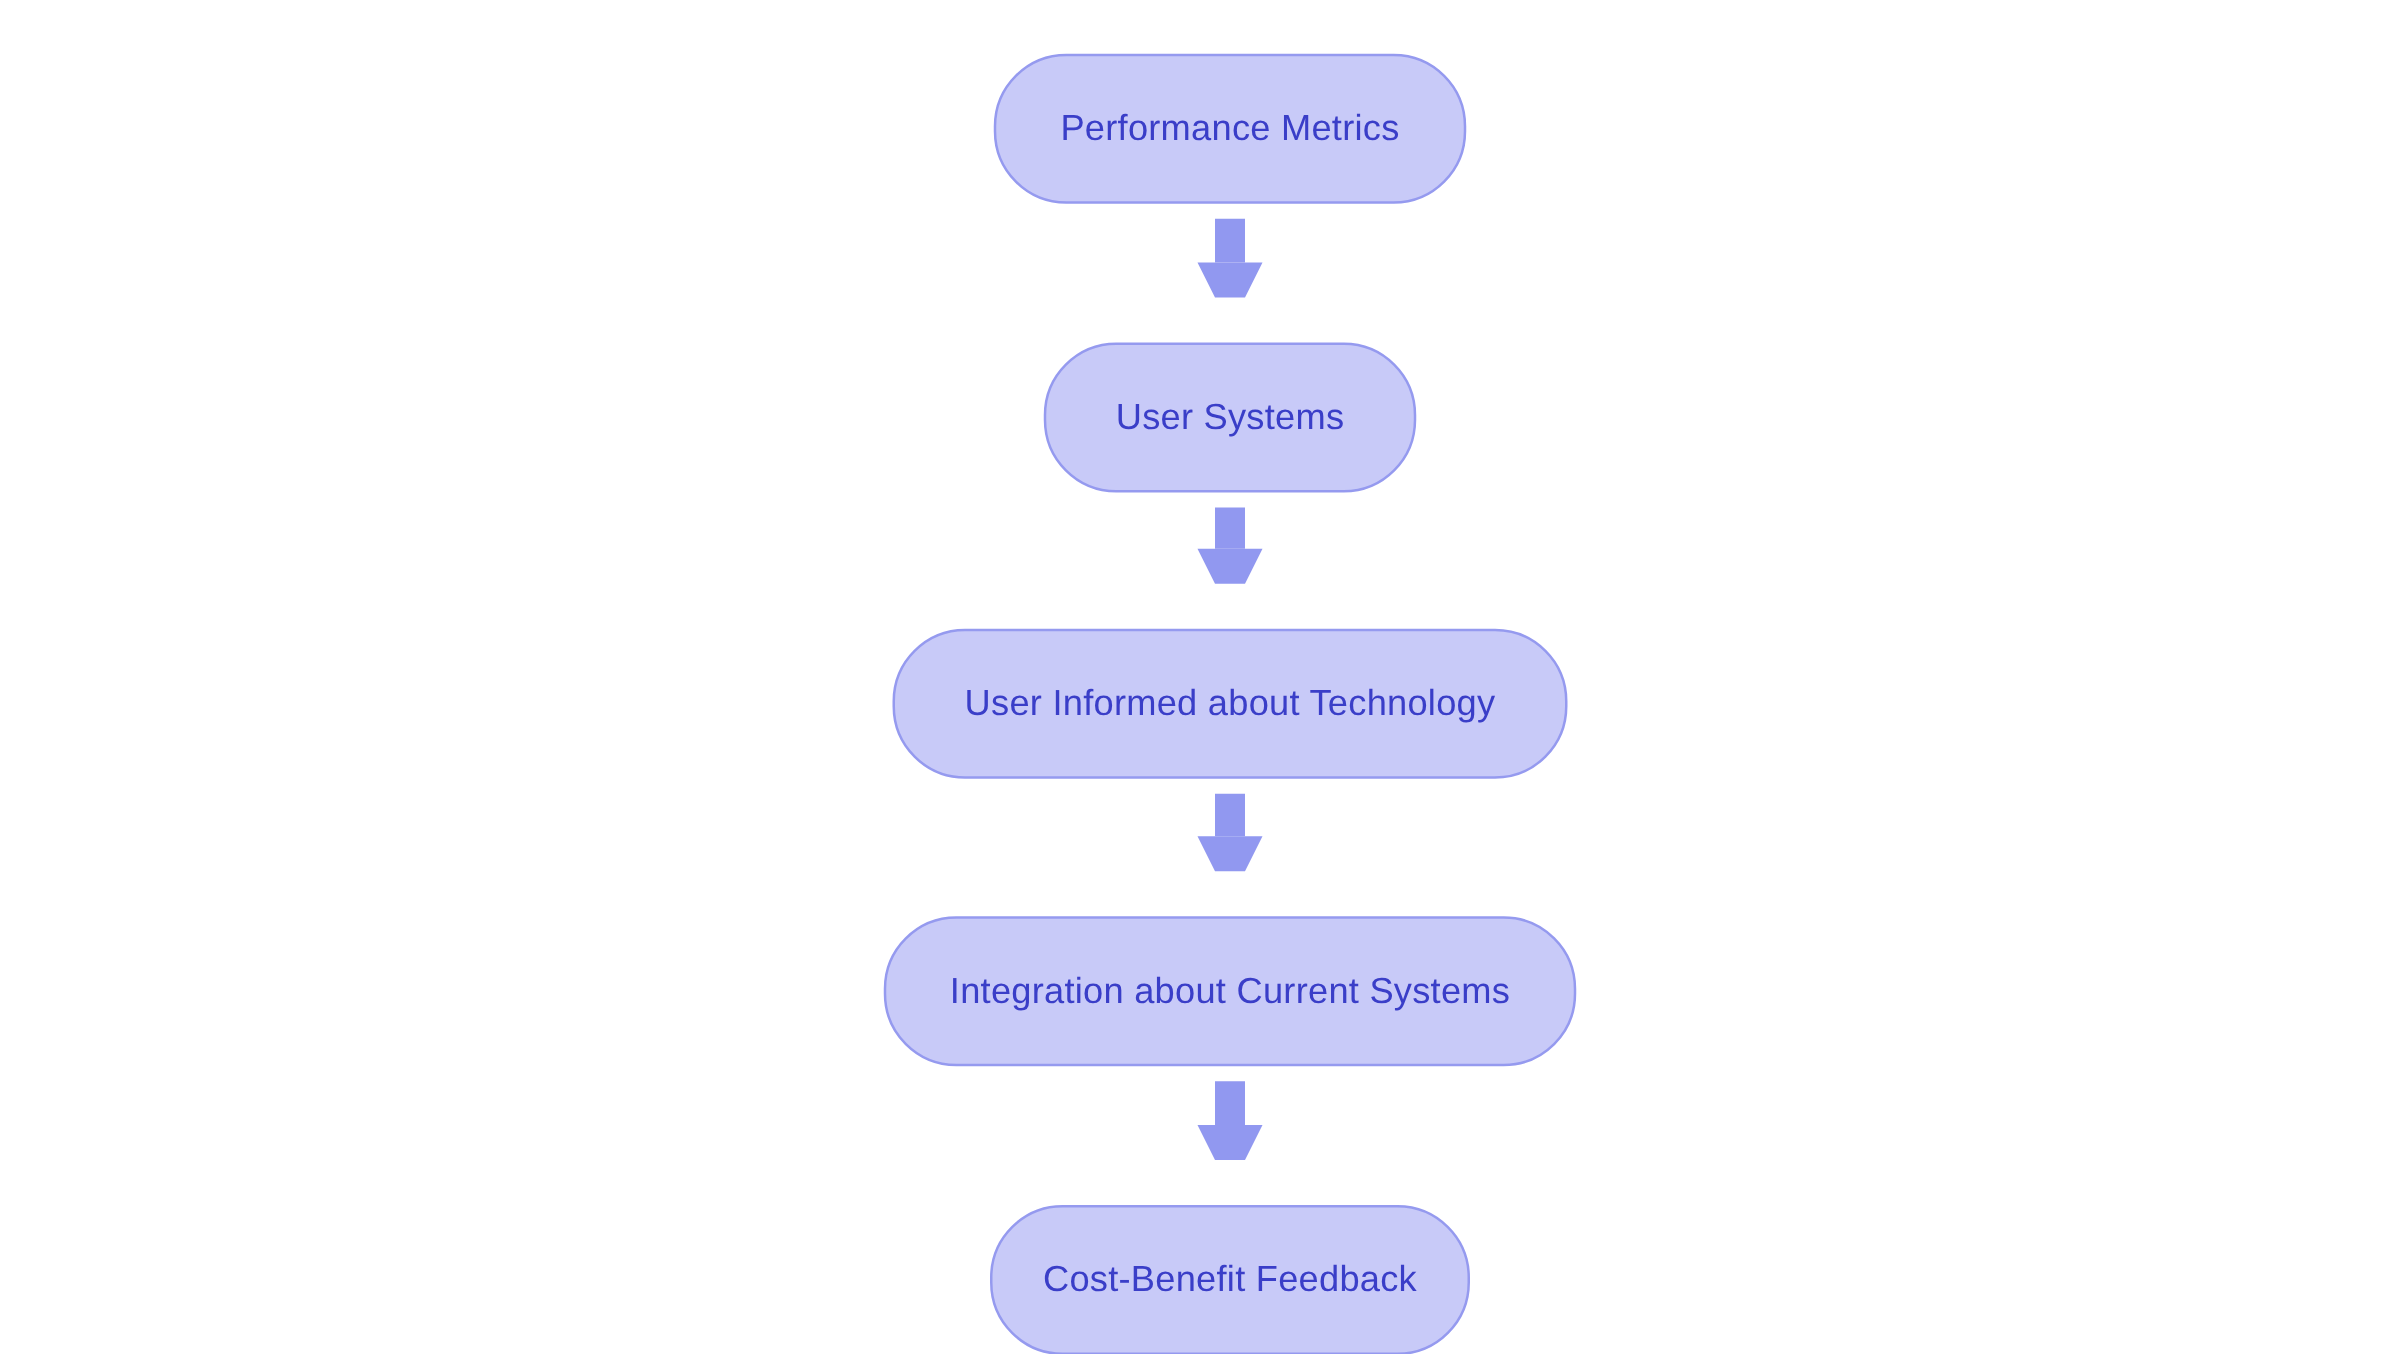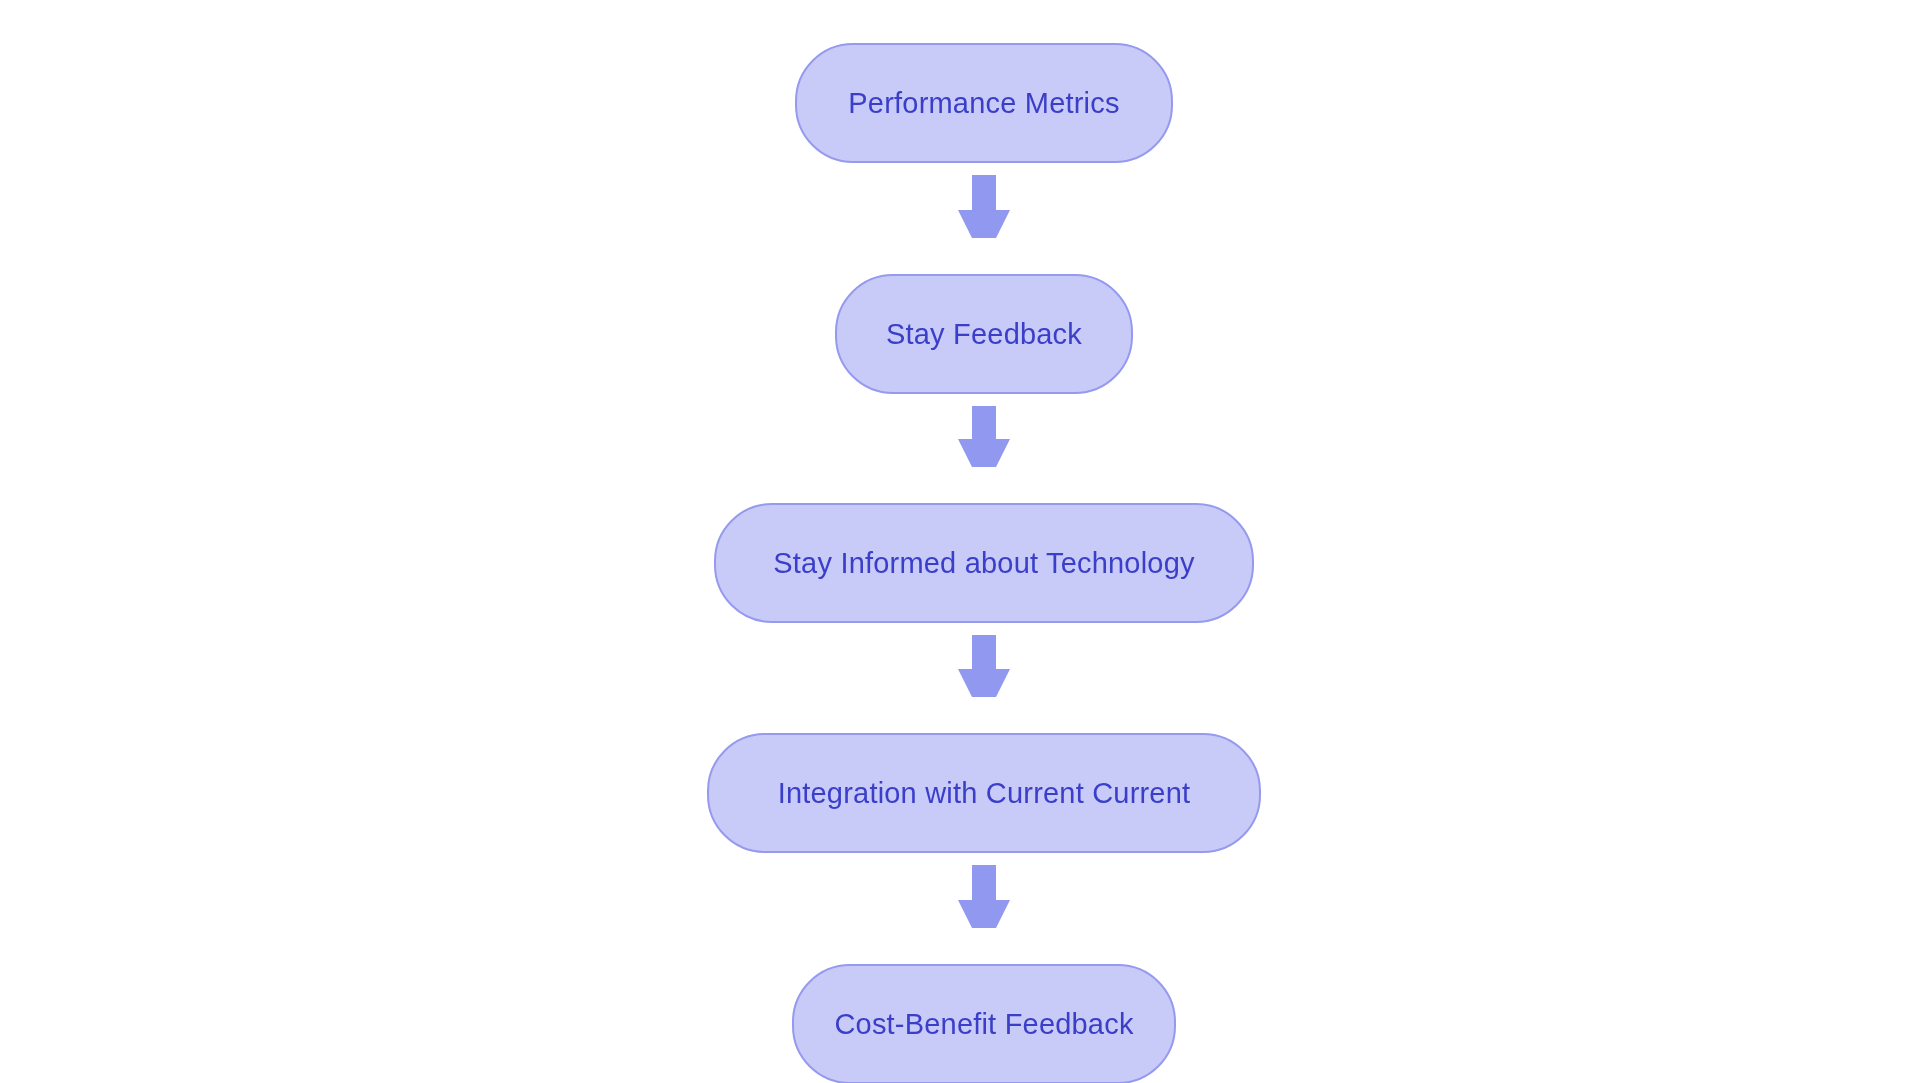--- a/index.html
+++ b/index.html
@@ -85,39 +85,39 @@
   <div class="node node-1">
     <span class="node-label">Performance Metrics</span>
   </div>
 
   <div class="arrow arrow-1">
     <span class="arrow-line"></span>
     <span class="arrow-head"></span>
   </div>
 
   <div class="node node-2">
-    <span class="node-label">Stay Feedback</span>
+    <span class="node-label">User Systems</span>
   </div>
 
   <div class="arrow arrow-2">
     <span class="arrow-line"></span>
     <span class="arrow-head"></span>
   </div>
 
   <div class="node node-3">
-    <span class="node-label">Stay Informed about Technology</span>
+    <span class="node-label">User Informed about Technology</span>
   </div>
 
   <div class="arrow arrow-3">
     <span class="arrow-line"></span>
     <span class="arrow-head"></span>
   </div>
 
   <div class="node node-4">
-    <span class="node-label">Integration with Current Current</span>
+    <span class="node-label">Integration about Current Systems</span>
   </div>
 
   <div class="arrow arrow-4">
     <span class="arrow-line"></span>
     <span class="arrow-head"></span>
   </div>
 
   <div class="node node-5">
     <span class="node-label">Cost-Benefit Feedback</span>
   </div>

